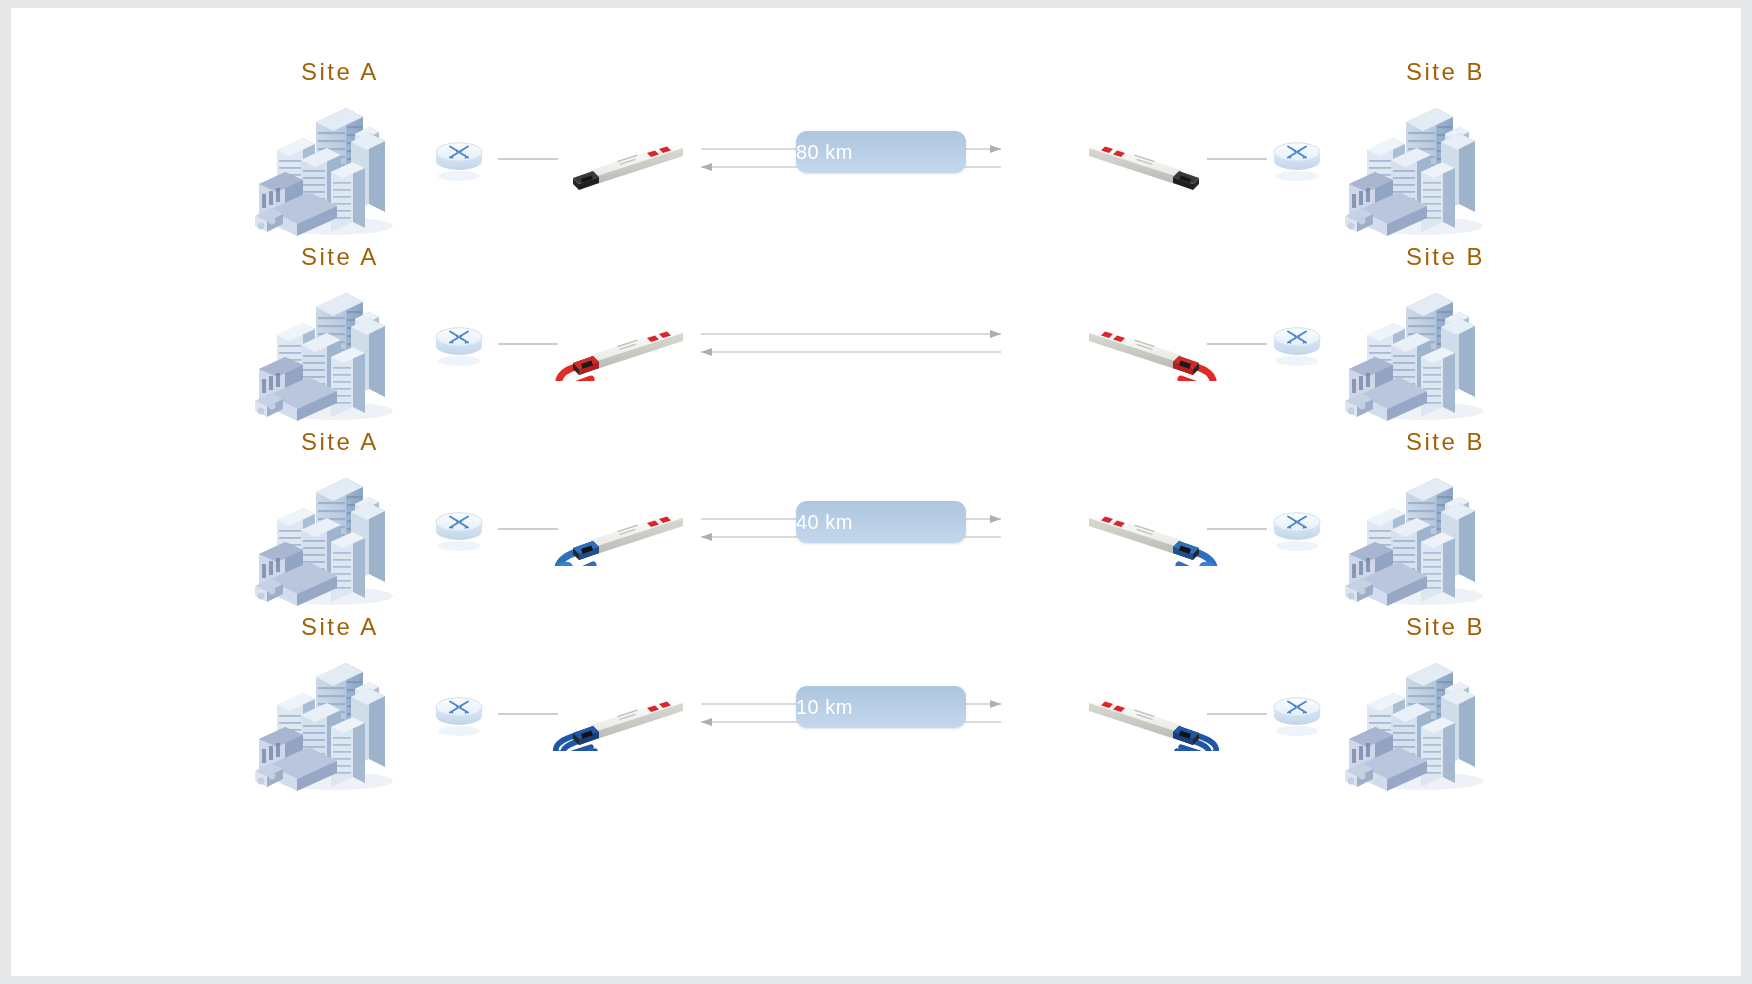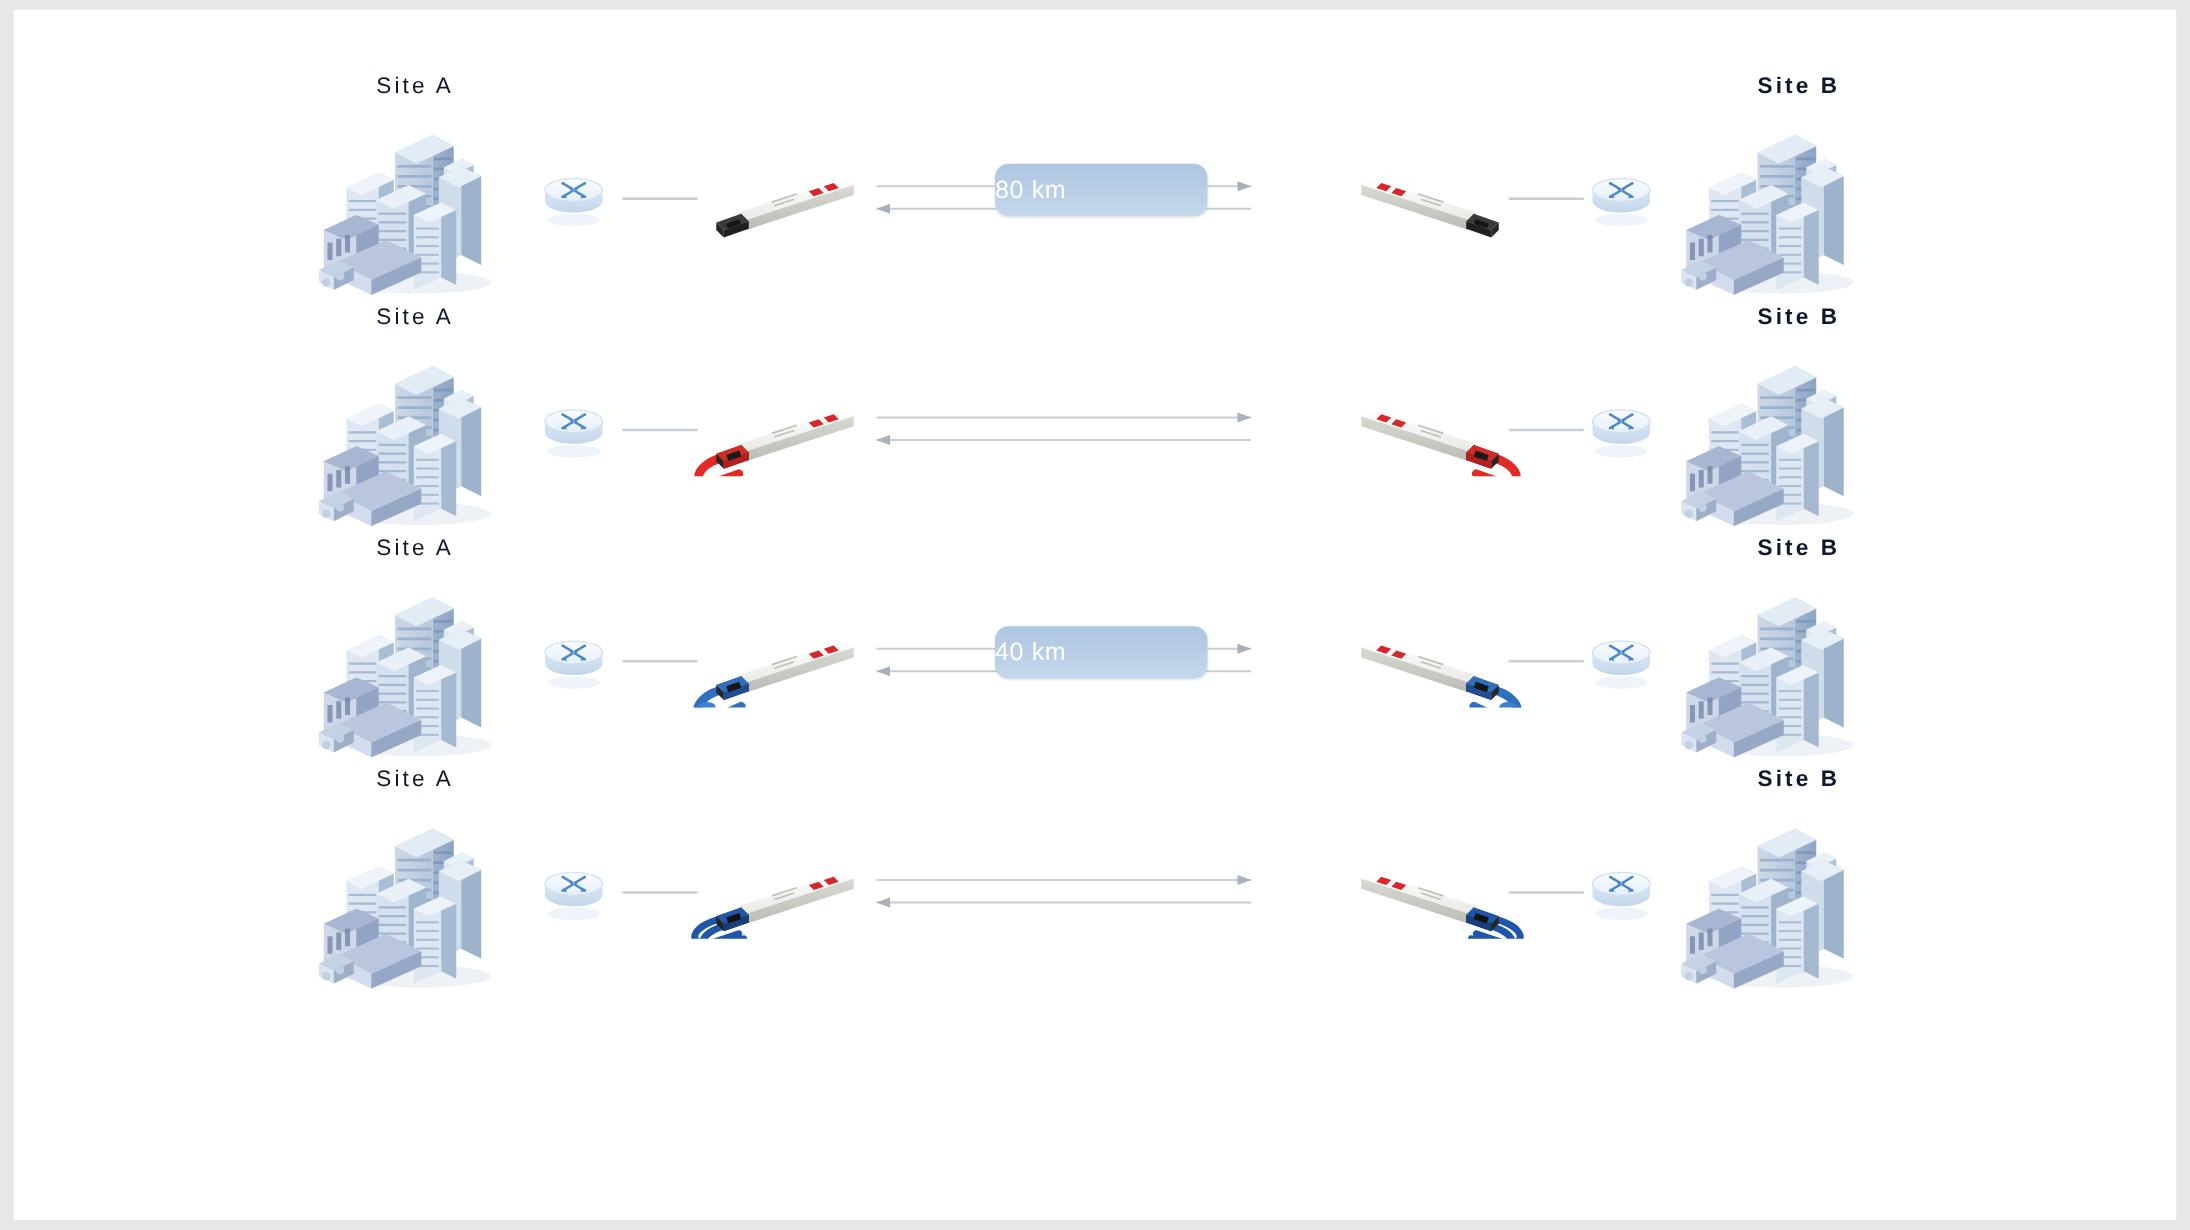--- a/index.html
+++ b/index.html
@@ -10,25 +10,25 @@
     overflow:hidden;
   }
   #canvas{
     position:absolute;left:11px;top:8px;
     width:1730px;height:968px;
     background:#ffffff;
   }
   .row{position:absolute;left:0;width:1730px;height:210px;}
   .site-label{
     position:absolute;
-    font-size:18px;color:#0f172a;letter-spacing:2.5px;
+    font-size:24px;color:#a16207;letter-spacing:2.5px;
     white-space:nowrap;
   }
   .label-a{left:290px;top:0px;}
-  .label-b{left:1395px;top:0px;font-weight:bold;}
+  .label-b{left:1395px;top:0px;}
 
   .city{position:absolute;width:150px;height:160px;}
   .city-a{left:240px;top:22px;}
   .city-b{left:1330px;top:22px;}
 
   .router{position:absolute;width:56px;height:56px;}
   .router-a{left:420px;top:72px;}
   .router-b{left:1258px;top:72px;}
 
   .patch{position:absolute;height:1.5px;background:#c9ced4;}
@@ -386,20 +386,23 @@
       <polygon points="28,58 48,51 48,57 28,64" fill="#173f7d"></polygon>
       <rect x="30" y="53" width="11" height="5" transform="rotate(-19 30 53)" fill="#121212"></rect>
     </svg>
 
     <svg class="link">
       <line x1="0" y1="31" x2="300" y2="31" stroke="#c9ced4" stroke-width="1.6"></line>
       <line x1="0" y1="49" x2="300" y2="49" stroke="#c9ced4" stroke-width="1.6"></line>
       <polygon points="300,31 289,27 289,35" fill="#a9b0b8"></polygon>
       <polygon points="0,49 11,45 11,53" fill="#a9b0b8"></polygon>
     </svg>
+    <div class="pill">
+      <span>10 km</span>
+    </div>
 
     <svg class="module module-b" viewBox="0 0 135 70" style="transform:scaleX(-1)">
       <path d="M26 54 C2 60 -2 74 16 74 L40 66" stroke="#1f56a8" stroke-width="5.5" fill="none" stroke-linecap="round"></path>
       <path d="M28 60 C8 66 6 78 22 78 L44 70" stroke="#1f56a8" stroke-width="5.5" fill="none" stroke-linecap="round"></path>
       <use href="#symModule"></use>
       <polygon points="22,52 42,45 48,51 28,58" fill="#1f56a8"></polygon>
       <polygon points="28,58 48,51 48,57 28,64" fill="#173f7d"></polygon>
       <rect x="30" y="53" width="11" height="5" transform="rotate(-19 30 53)" fill="#121212"></rect>
     </svg>
     <div class="patch patch-b"></div>

